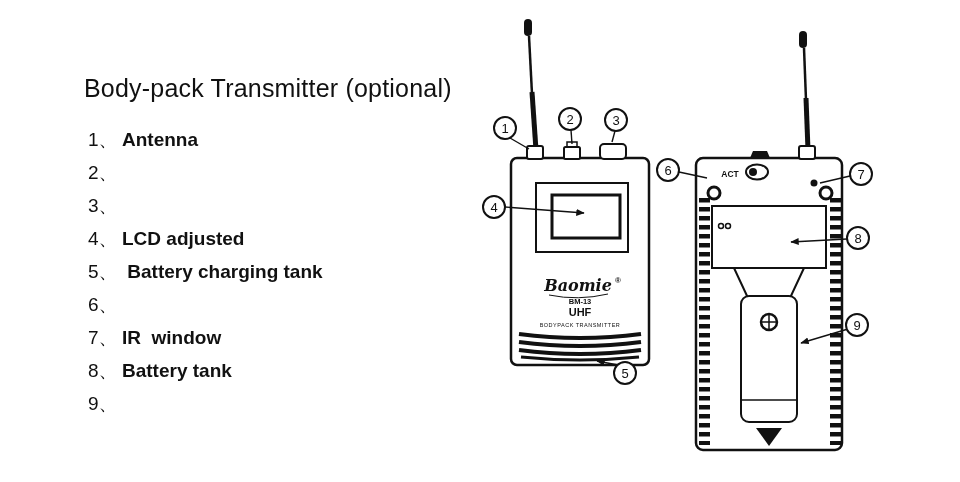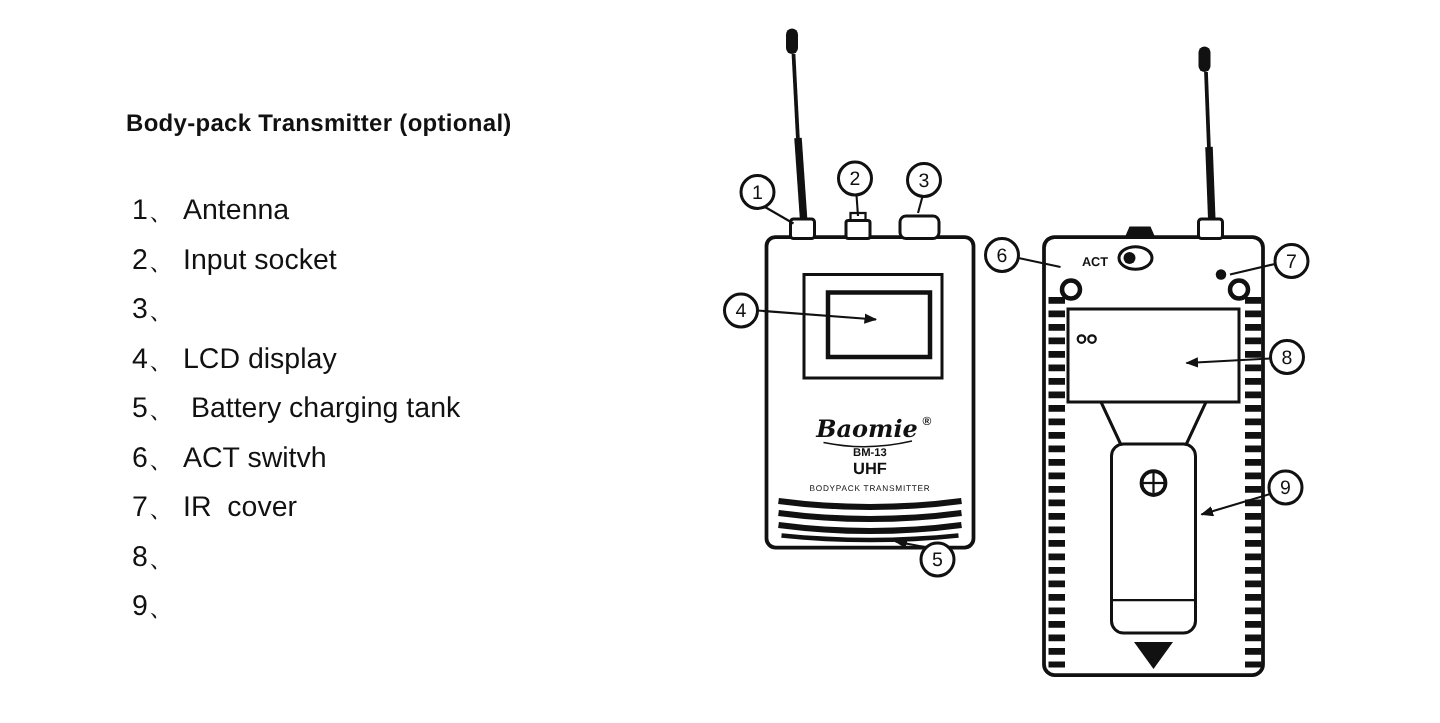--- a/index.html
+++ b/index.html
@@ -1,23 +1,23 @@
 <!DOCTYPE html>
 <html><head>
 <meta charset="utf-8">
 <style>
   html,body{margin:0;padding:0;background:#fff;}
   .canvas{position:relative;width:960px;height:482px;background:#fff;overflow:hidden;
           font-family:"Liberation Sans",sans-serif;color:#111;}
-  .title{position:absolute;left:84px;top:74px;font-size:16px;font-weight:bold;margin:0;
+  .title{position:absolute;left:84px;top:74px;font-size:25px;font-weight:normal;margin:0;
          letter-spacing:0.2px;color:#111;}
   .parts{position:absolute;left:88px;top:127px;}
   .part-row{display:flex;align-items:baseline;height:33px;font-size:19px;color:#111;}
   .part-row .num{width:34px;flex:0 0 34px;}
-  .part-row .lbl{white-space:pre;}
+  .part-row .lbl{white-space:pre;font-weight:bold;}
   .diagram{position:absolute;left:0;top:0;}
   
   .brand{font:italic bold 16px "DejaVu Serif",serif;fill:#111;}
   .reg{font:bold 8px "Liberation Sans",sans-serif;fill:#111;}
   .model{font:bold 7.5px "Liberation Sans",sans-serif;fill:#111;}
   .band{font:bold 11px "Liberation Sans",sans-serif;fill:#111;}
   .typelabel{font:5.5px "Liberation Sans",sans-serif;letter-spacing:0.5px;fill:#111;}
   .act{font:bold 8.5px "Liberation Sans",sans-serif;fill:#111;}
   .callout-num{font:13px "Liberation Sans",sans-serif;fill:#111;}
 </style>
@@ -28,43 +28,42 @@
 
   <h1 class="title">Body-pack Transmitter (optional)</h1>
 
   <div class="parts">
     <div class="part-row">
       <span class="num">1、</span>
       <span class="lbl">Antenna</span>
     </div>
     <div class="part-row">
       <span class="num">2、</span>
-      <span class="lbl">Input socket</span>
     </div>
     <div class="part-row">
       <span class="num">3、</span>
     </div>
     <div class="part-row">
       <span class="num">4、</span>
-      <span class="lbl">LCD display</span>
+      <span class="lbl">LCD adjusted</span>
     </div>
     <div class="part-row">
       <span class="num">5、</span>
       <span class="lbl"> Battery charging tank</span>
     </div>
     <div class="part-row">
       <span class="num">6、</span>
-      <span class="lbl">ACT switvh</span>
     </div>
     <div class="part-row">
       <span class="num">7、</span>
-      <span class="lbl">IR  cover</span>
+      <span class="lbl">IR  window</span>
     </div>
     <div class="part-row">
       <span class="num">8、</span>
+      <span class="lbl">Battery tank</span>
     </div>
     <div class="part-row">
       <span class="num">9、</span>
     </div>
   </div>
 
   <svg class="diagram" width="960" height="482" viewBox="0 0 960 482">
     <defs>
       <marker id="arr" markerWidth="7" markerHeight="7" refX="5.5" refY="2.5" orient="auto">
         <path d="M0,0 L6,2.5 L0,5 Z" fill="#111"></path>

